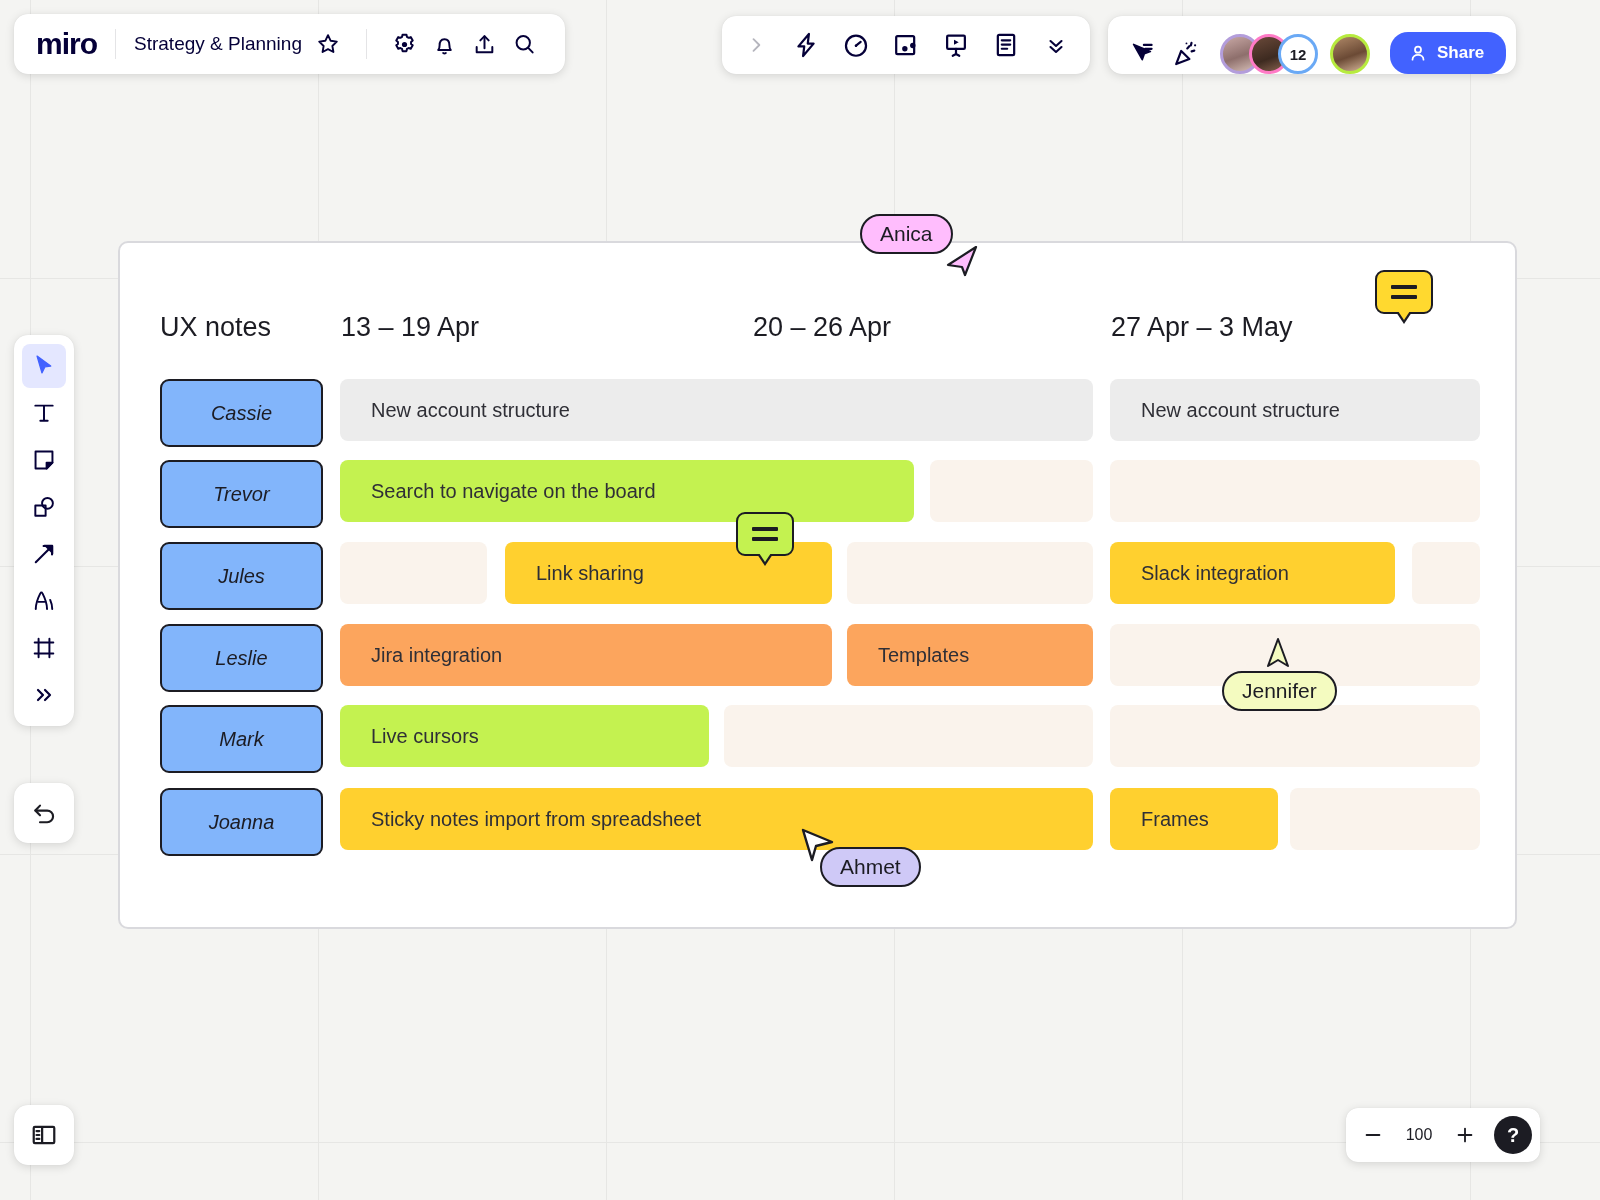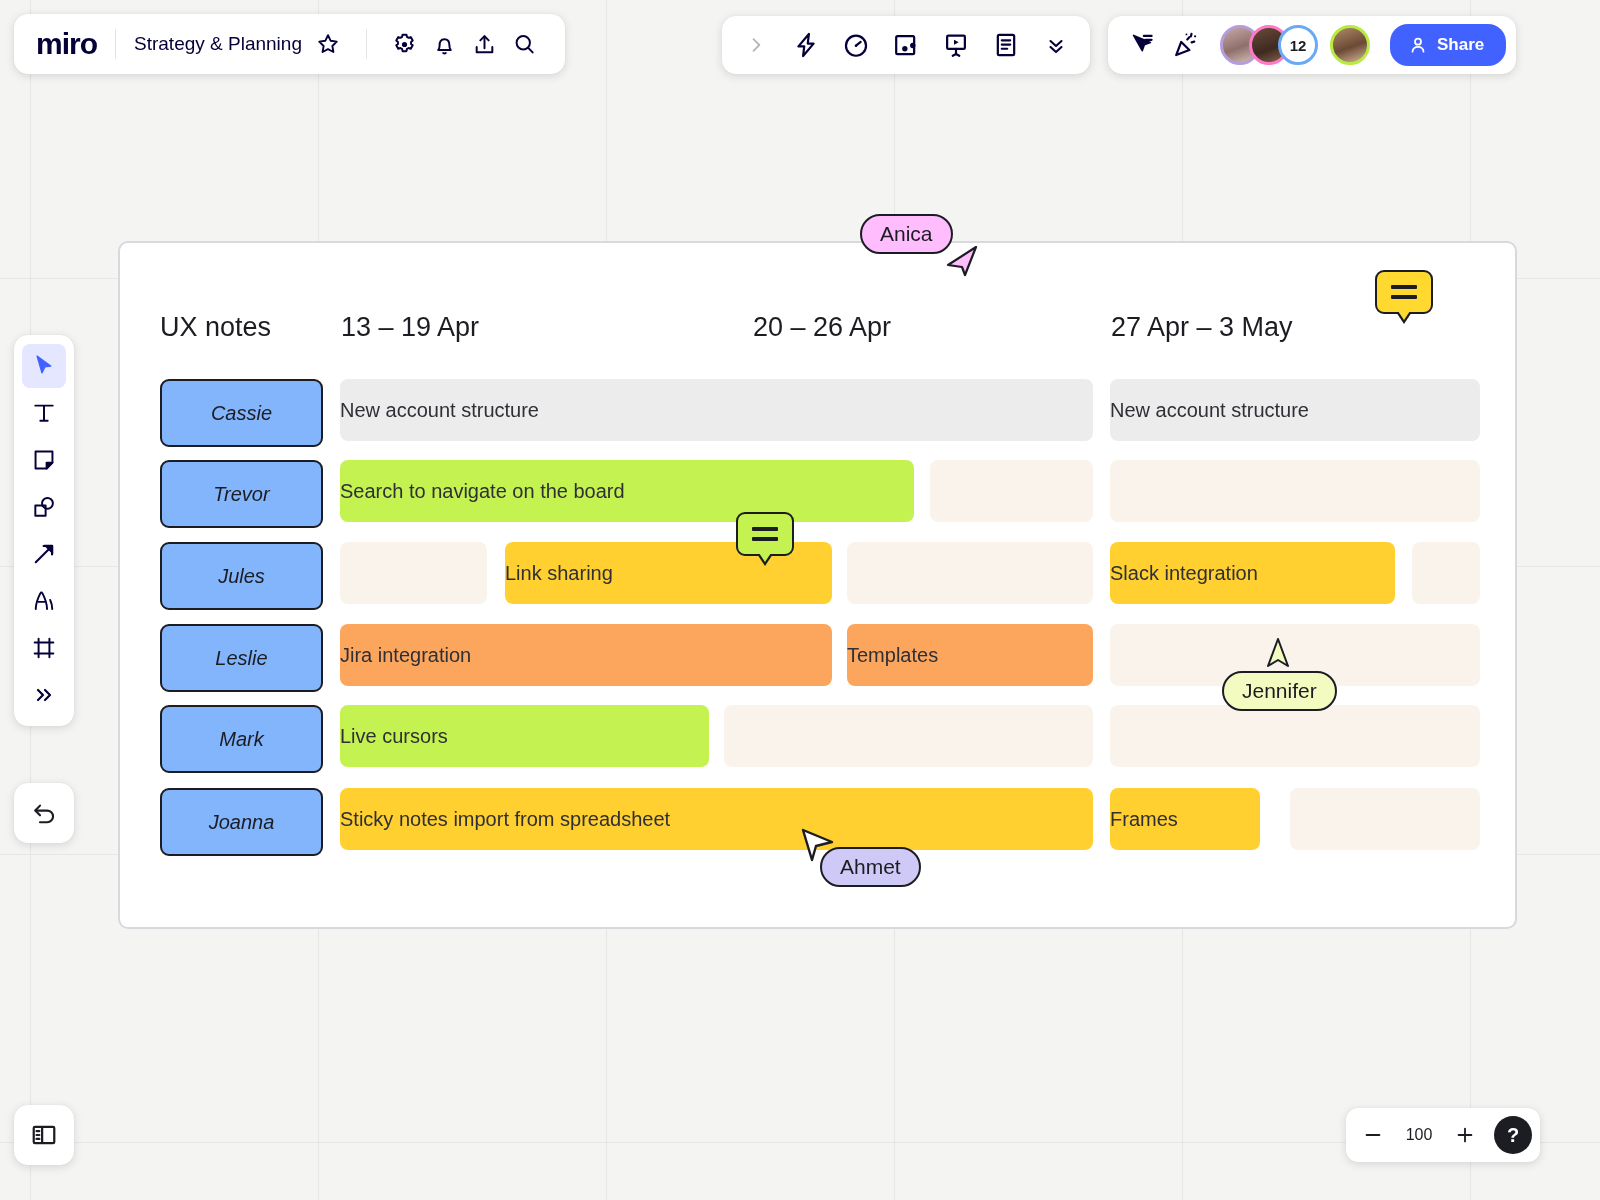--- a/index.html
+++ b/index.html
@@ -51,21 +51,21 @@
   #center-toolbar {
     left: 722px; top: 16px; height: 58px;
     display: flex; align-items: center; padding: 0 12px; gap: 6px;
   }
   #center-toolbar .icon-btn { width: 44px; height: 44px; }
   .chev-small { color: #b5b5bd; }
 
   
   #right-toolbar {
     left: 1108px; top: 16px; height: 58px;
-    display: flex; align-items: center; padding: 0 10px 0 14px; gap: 4px;
+    display: flex; align-items: flex-end; padding: 0 10px 0 14px; gap: 4px;
   }
   .avatars { display: flex; align-items: center; margin: 0 6px 0 10px; }
   .avatar {
     width: 40px; height: 40px; border-radius: 50%;
     border: 3px solid #fff; margin-left: -11px;
     display: flex; align-items: center; justify-content: center;
     font-size: 15px; font-weight: 700; color: #1c1c23;
     overflow: hidden; position: relative;
   }
   .avatar:first-child { margin-left: 0; }
@@ -137,21 +137,21 @@
     position: absolute;
     width: 163px; height: 68px;
     background: #82b5fb; border: 2px solid #1c1c23; border-radius: 9px;
     display: flex; align-items: center; justify-content: center;
     font-size: 20px; color: #1c1c23; font-style: italic;
   }
 
   .bar {
     position: absolute; height: 62px; border-radius: 8px;
     display: flex; align-items: center;
-    font-size: 20px; color: #2f2f36;
+    padding-left: 31px; font-size: 20px; color: #2f2f36;
     white-space: nowrap; overflow: hidden;
   }
   .bar.empty { color: transparent; }
 
   
   .comment {
     position: absolute; width: 58px; height: 44px;
     border: 2px solid #1c1c23; border-radius: 9px;
     display: flex; flex-direction: column; align-items: center; justify-content: center;
     gap: 6px; cursor: pointer;
@@ -210,21 +210,21 @@
         <div class="row-name" style="left: 40px; top: 381px;">Leslie</div>
         <div class="bar" style="left: 220px; top: 381px; width: 492px; background: rgb(252, 165, 93);">Jira integration</div>
         <div class="bar" style="left: 727px; top: 381px; width: 246px; background: rgb(252, 165, 93);">Templates</div>
         <div class="bar empty" style="left: 990px; top: 381px; width: 370px; background: rgb(250, 243, 236);"></div>
         <div class="row-name" style="left: 40px; top: 462px;">Mark</div>
         <div class="bar" style="left: 220px; top: 462px; width: 369px; background: rgb(196, 242, 80);">Live cursors</div>
         <div class="bar empty" style="left: 604px; top: 462px; width: 369px; background: rgb(250, 243, 236);"></div>
         <div class="bar empty" style="left: 990px; top: 462px; width: 370px; background: rgb(250, 243, 236);"></div>
         <div class="row-name" style="left: 40px; top: 545px;">Joanna</div>
         <div class="bar" style="left: 220px; top: 545px; width: 753px; background: rgb(255, 208, 47);">Sticky notes import from spreadsheet</div>
-        <div class="bar" style="left: 990px; top: 545px; width: 150px; background: rgb(255, 208, 47);">Frames</div>
+        <div class="bar" style="left: 990px; top: 545px; width: 168px; background: rgb(255, 208, 47);">Frames</div>
         <div class="bar empty" style="left: 1170px; top: 545px; width: 190px; background: rgb(250, 243, 236);"></div>
       </div>
   </div>
 
   <div id="overlay-layer" style="position:absolute;inset:0;">
       <div class="comment" style="left: 1375px; top: 270px; background: rgb(255, 217, 47); color: rgb(255, 217, 47);">
         <span class="line"></span>
         <span class="line"></span>
         <span class="tailfill"></span>
       </div>

